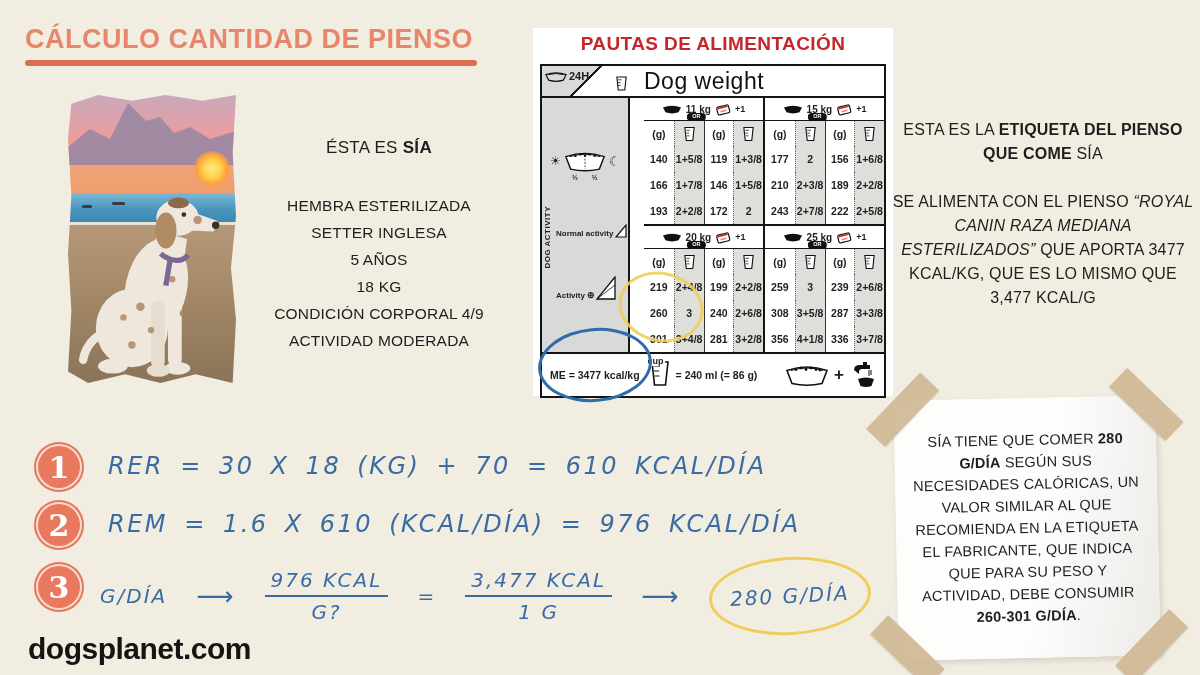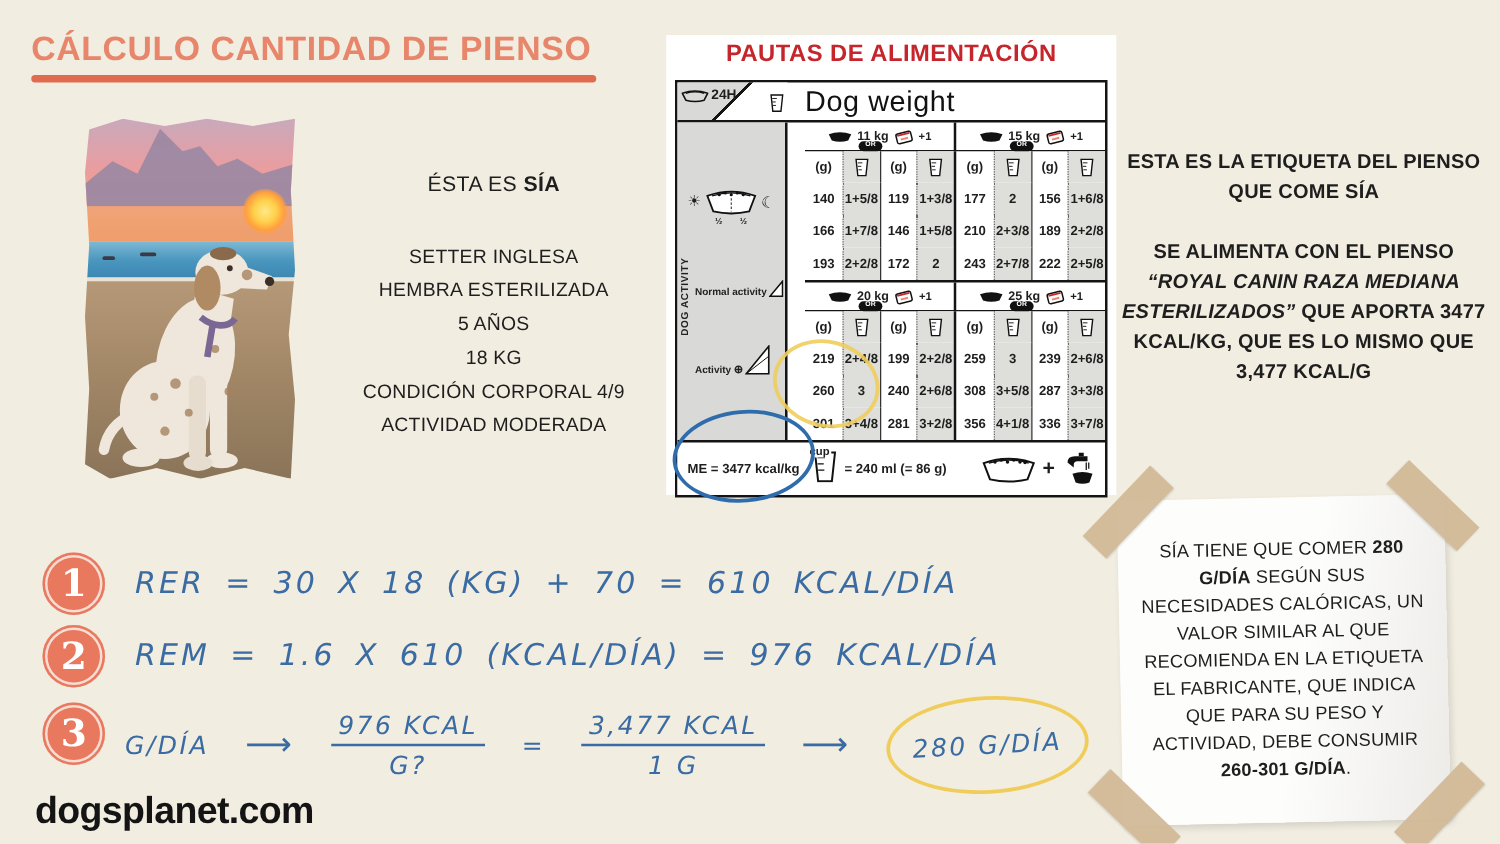--- a/index.html
+++ b/index.html
@@ -22,21 +22,21 @@
     background:radial-gradient(circle,#FFE989 0%,#FFD04A 35%,#FF9F3E 60%,rgba(255,159,62,0) 75%); }
   .sea { position:absolute; left:0; top:34%; width:100%; height:11%;
     background:linear-gradient(180deg,#7FB9D4 0%,#4895BE 55%,#3D88B3 100%);
     border-bottom:3px solid #E9E2D4; }
   .boat { position:absolute; height:3px; background:#3A3A45; border-radius:2px; }
   .sand { position:absolute; left:0; top:45%; width:100%; height:55%;
     background:linear-gradient(180deg,#B59877 0%,#A38867 45%,#8A7459 100%); }
   .dog-svg { position:absolute; left:8px; bottom:2px; width:150px; height:212px; }
 
   
-  .dog-info { position:absolute; left:264px; top:138px; width:262px; text-align:center; }
+  .dog-info { position:absolute; left:248px; top:138px; width:262px; text-align:center; }
   .dog-intro { font-size:17px; letter-spacing:.3px; }
   .dog-traits { margin-top:34px; font-size:15.5px; line-height:27px; letter-spacing:.2px; }
 
   
   .feed-card { position:absolute; left:533px; top:28px; width:360px; height:368px; background:#fff; }
   .feed-title { margin-top:5px; text-align:center; font-size:19px; font-weight:800;
     letter-spacing:.4px; color:#C5252B; }
   .tbl { position:absolute; left:7px; top:36px; width:346px; border:2px solid #141414; background:#fff; }
 
   .hdr-row { display:flex; height:32px; border-bottom:2px solid #141414; }
@@ -88,21 +88,21 @@
   .foot-icons { margin-left:auto; display:flex; align-items:center; gap:4px; }
 
   
   .yellow-oval { position:absolute; left:618px; top:272px; width:86px; height:70px;
     border:3px solid rgba(240,205,91,.9); border-radius:50%; transform:rotate(14deg); pointer-events:none; }
   .blue-oval { position:absolute; left:538px; top:328px; width:114px; height:74px;
     border:3.5px solid #2E6CAC; border-radius:50%; transform:rotate(-5deg); pointer-events:none; }
 
   
   .label-info { position:absolute; left:890px; top:118px; width:306px; text-align:center;
-    font-size:16px; line-height:24px; letter-spacing:.2px;font-weight:bold; }
+    font-size:16px; line-height:24px; letter-spacing:.2px; }
   .label-info p + p { margin-top:24px; }
   .it { font-style:italic; }
 
   
   .ink { color:#3A6BA3; font-family:"DejaVu Sans", sans-serif; font-style:italic; font-weight:500; }
   .step-badge { position:absolute; width:50px; height:50px; border-radius:50%; background:#E8795E;
     box-shadow:inset 0 0 0 2px #E8795E, inset 0 0 0 4px #F6DCD2;
     display:flex; align-items:center; justify-content:center;
     color:#fff; font-family:"DejaVu Serif", serif; font-size:30px; font-weight:800; }
   .b1 { left:34px; top:442px; } .b2 { left:34px; top:500px; } .b3 { left:34px; top:562px; }
@@ -177,22 +177,22 @@
       <circle cx="100" cy="136" r="3" fill="#A5825F" opacity="0.8"></circle>
       <circle cx="44" cy="140" r="3" fill="#A5825F" opacity="0.8"></circle>
       <path d="M79,80 C89,88 100,88 105,81" stroke="#7A6794" stroke-width="5" fill="none"></path>
       <path d="M88,86 L84,110" stroke="#7A6794" stroke-width="5" fill="none"></path>
     </svg>
   </div>
 
   <div class="dog-info">
     <div class="dog-intro"><span>ÉSTA ES </span><b>SÍA</b></div>
     <div class="dog-traits">
+      <div>HEMBRA ESTERILIZADA</div>
       <div>SETTER INGLESA</div>
-      <div>HEMBRA ESTERILIZADA</div>
       <div>5 AÑOS</div>
       <div>18 KG</div>
       <div>CONDICIÓN CORPORAL 4/9</div>
       <div>ACTIVIDAD MODERADA</div>
     </div>
   </div>
 
   <div class="feed-card">
     <div class="feed-title">PAUTAS DE ALIMENTACIÓN</div>
     <div class="tbl">

